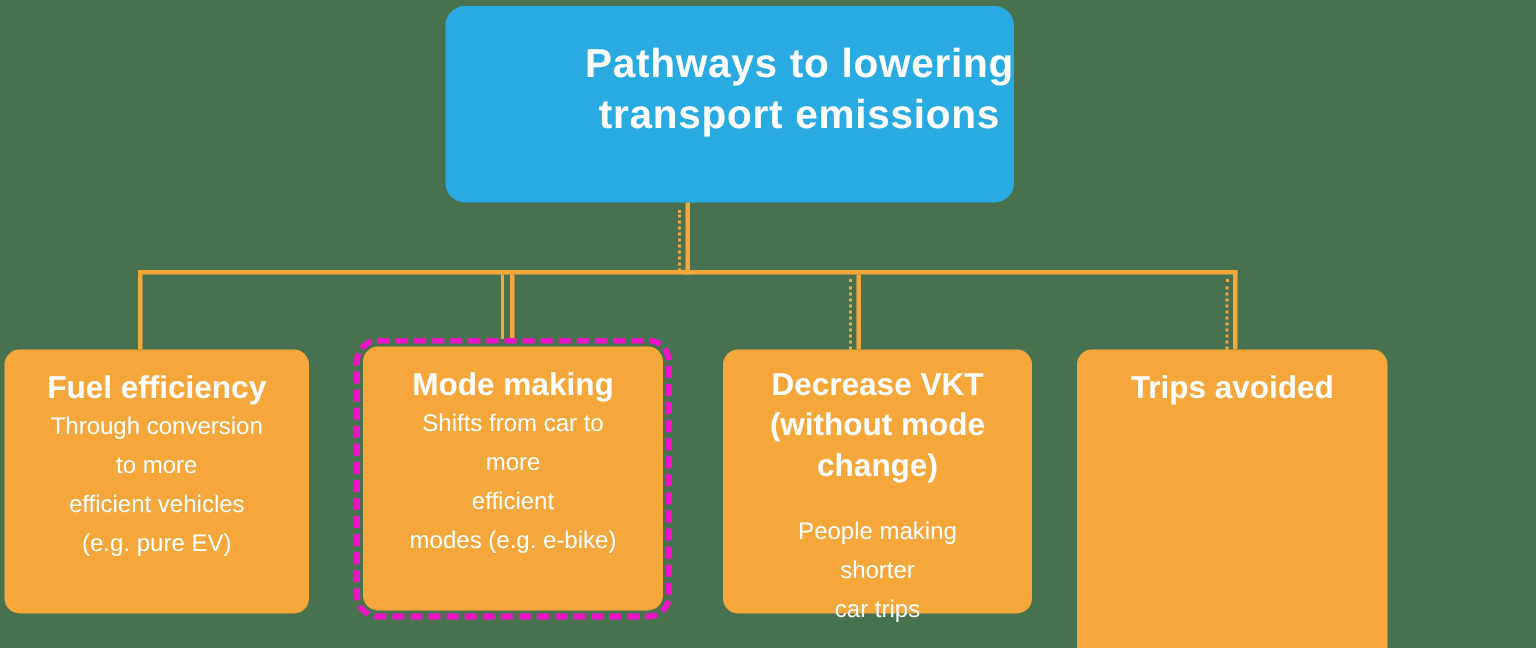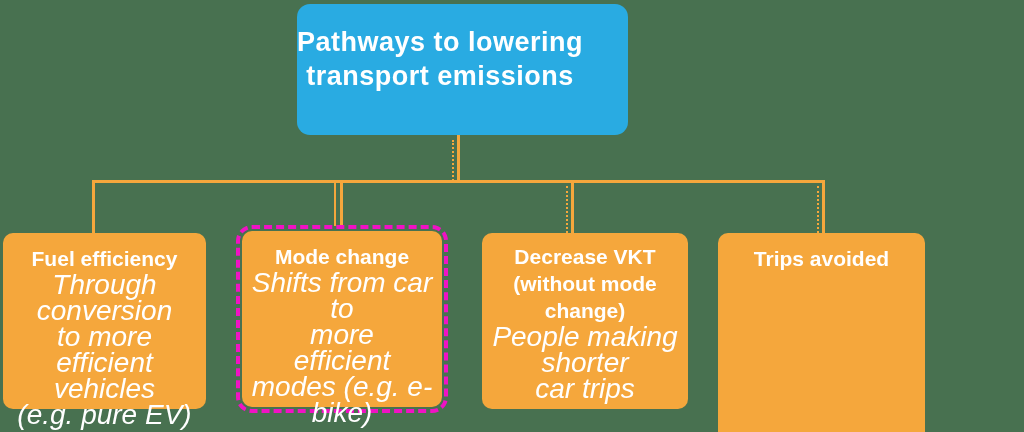--- a/index.html
+++ b/index.html
@@ -20,24 +20,24 @@
     width: 1024px;
     height: 432px;
     background: var(--bg);
     overflow: hidden;
   }
   .node-text { white-space: pre-line; color: var(--text); text-align: center; }
 
   .root-node {
     position: absolute;
     left: 297px; top: 4px;
-    width: 331px; height: 131px;
+    width: 379px; height: 131px;
     background: var(--root-fill);
     border-radius: 13px;
-    display: flex; flex-direction: column; align-items: flex-start;
+    display: flex; flex-direction: column; align-items: flex-end;
     padding-top: 21px;
     box-sizing: border-box;
   }
   .root-title {
     font-size: 27px;
     font-weight: bold;
     line-height: 34px;
     letter-spacing: 0.5px;
   }
 
@@ -59,22 +59,21 @@
     box-sizing: border-box;
     display: flex; flex-direction: column; align-items: center;
     padding: 12px 4px 0 4px;
   }
   .branch-title {
     font-size: 21px;
     font-weight: bold;
     line-height: 27px;
   }
   .branch-body {
-    font-style: italic;
-    font-size: 28px;
+    font-size: 16px;
     line-height: 26px;
   }
 
   .highlight-wrap {
     position: absolute;
     left: 236px; top: 225px;
     width: 212px; height: 188px;
     box-sizing: border-box;
     border: 4px dashed transparent;
     border-radius: 16px;
@@ -116,29 +115,29 @@
   <div class="branch-box" style="left:3px; top:233px; width:203px; height:176px;">
     <div class="node-text branch-title">Fuel efficiency</div>
     <div class="node-text branch-body">Through conversion
 to more
 efficient vehicles
 (e.g. pure EV)</div>
   </div>
 
   <div class="highlight-wrap highlighted">
     <div class="branch-box">
-      <div class="node-text branch-title">Mode change</div>
+      <div class="node-text branch-title">Mode making</div>
       <div class="node-text branch-body">Shifts from car to
 more
 efficient
 modes (e.g. e-bike)</div>
     </div>
   </div>
 
-  <div class="branch-box" style="left:482px; top:233px; width:206px; height:176px; padding-top:10px;">
+  <div class="branch-box" style="left:482px; top:233px; width:206px; height:176px; padding-top:10px;gap:18px;">
     <div class="node-text branch-title">Decrease VKT
 (without mode
 change)</div>
     <div class="node-text branch-body">People making
 shorter
 car trips</div>
   </div>
 
   <div class="branch-box" style="left:718px; top:233px; width:207px; height:220px;">
     <div class="node-text branch-title">Trips avoided</div>

